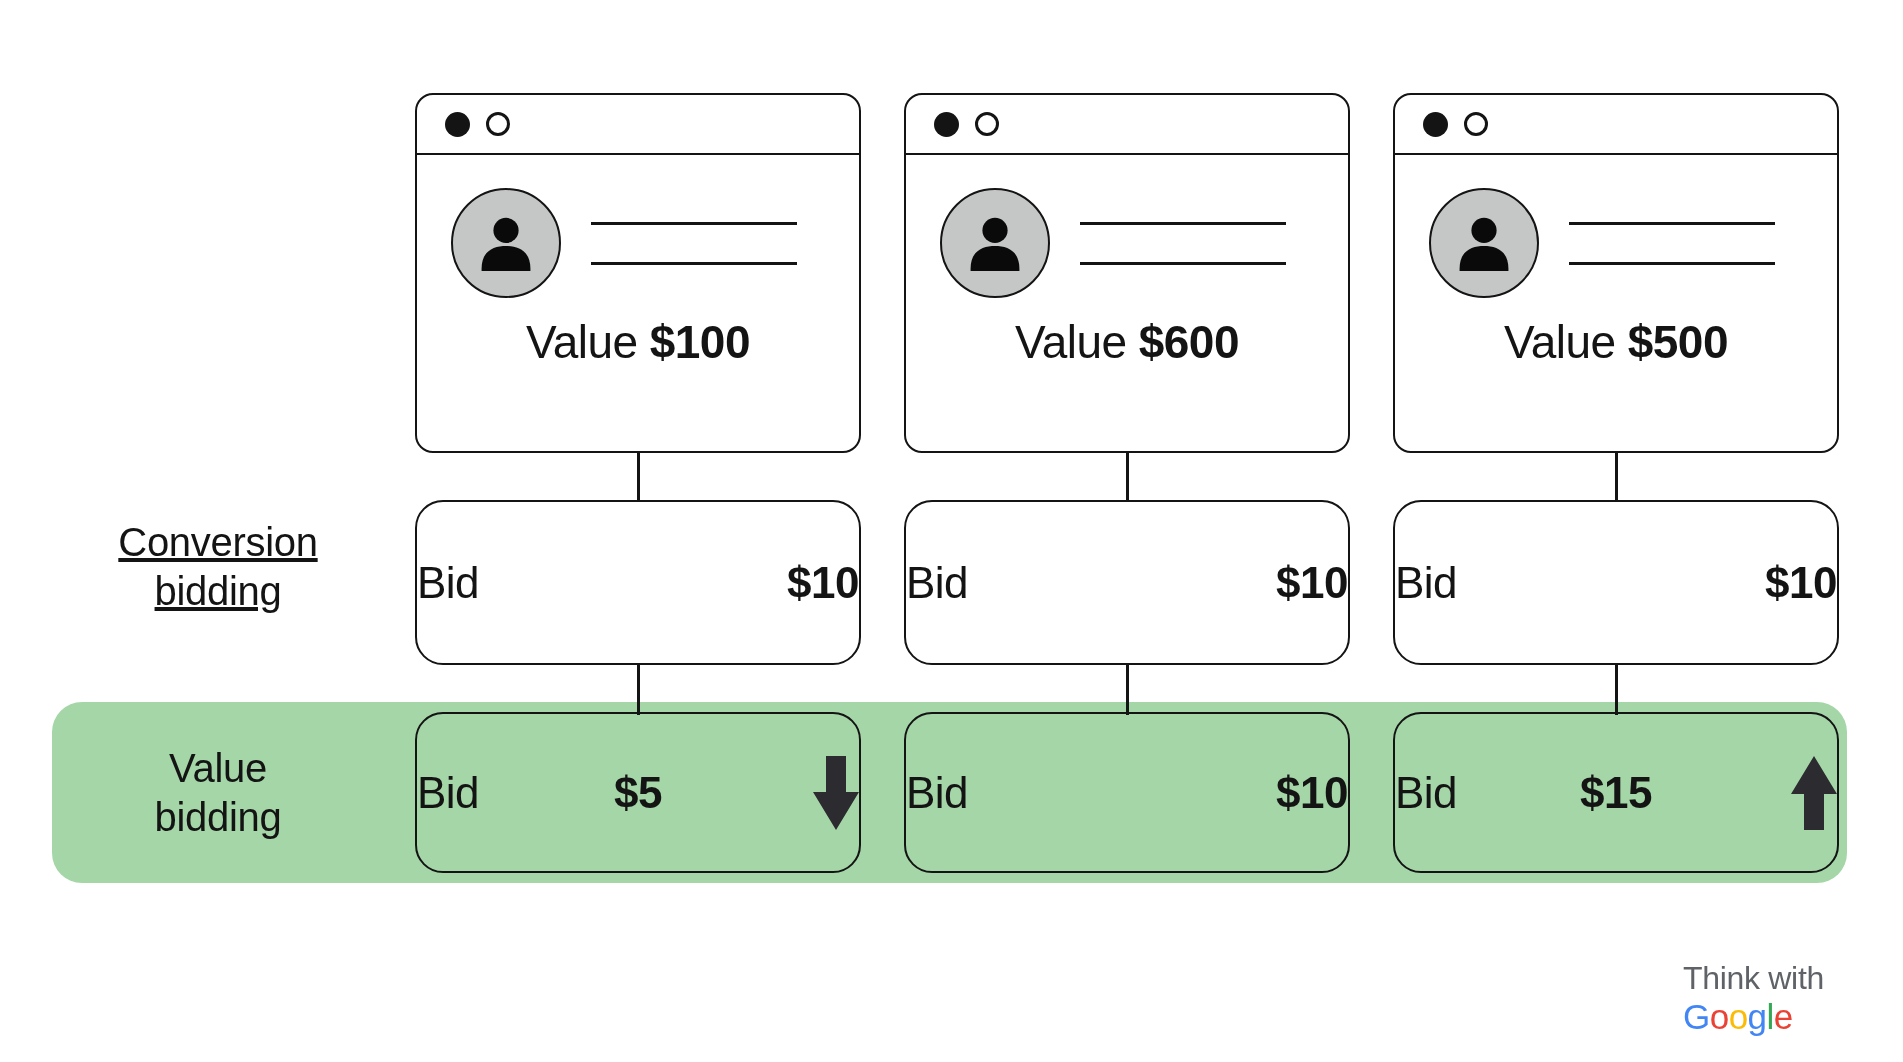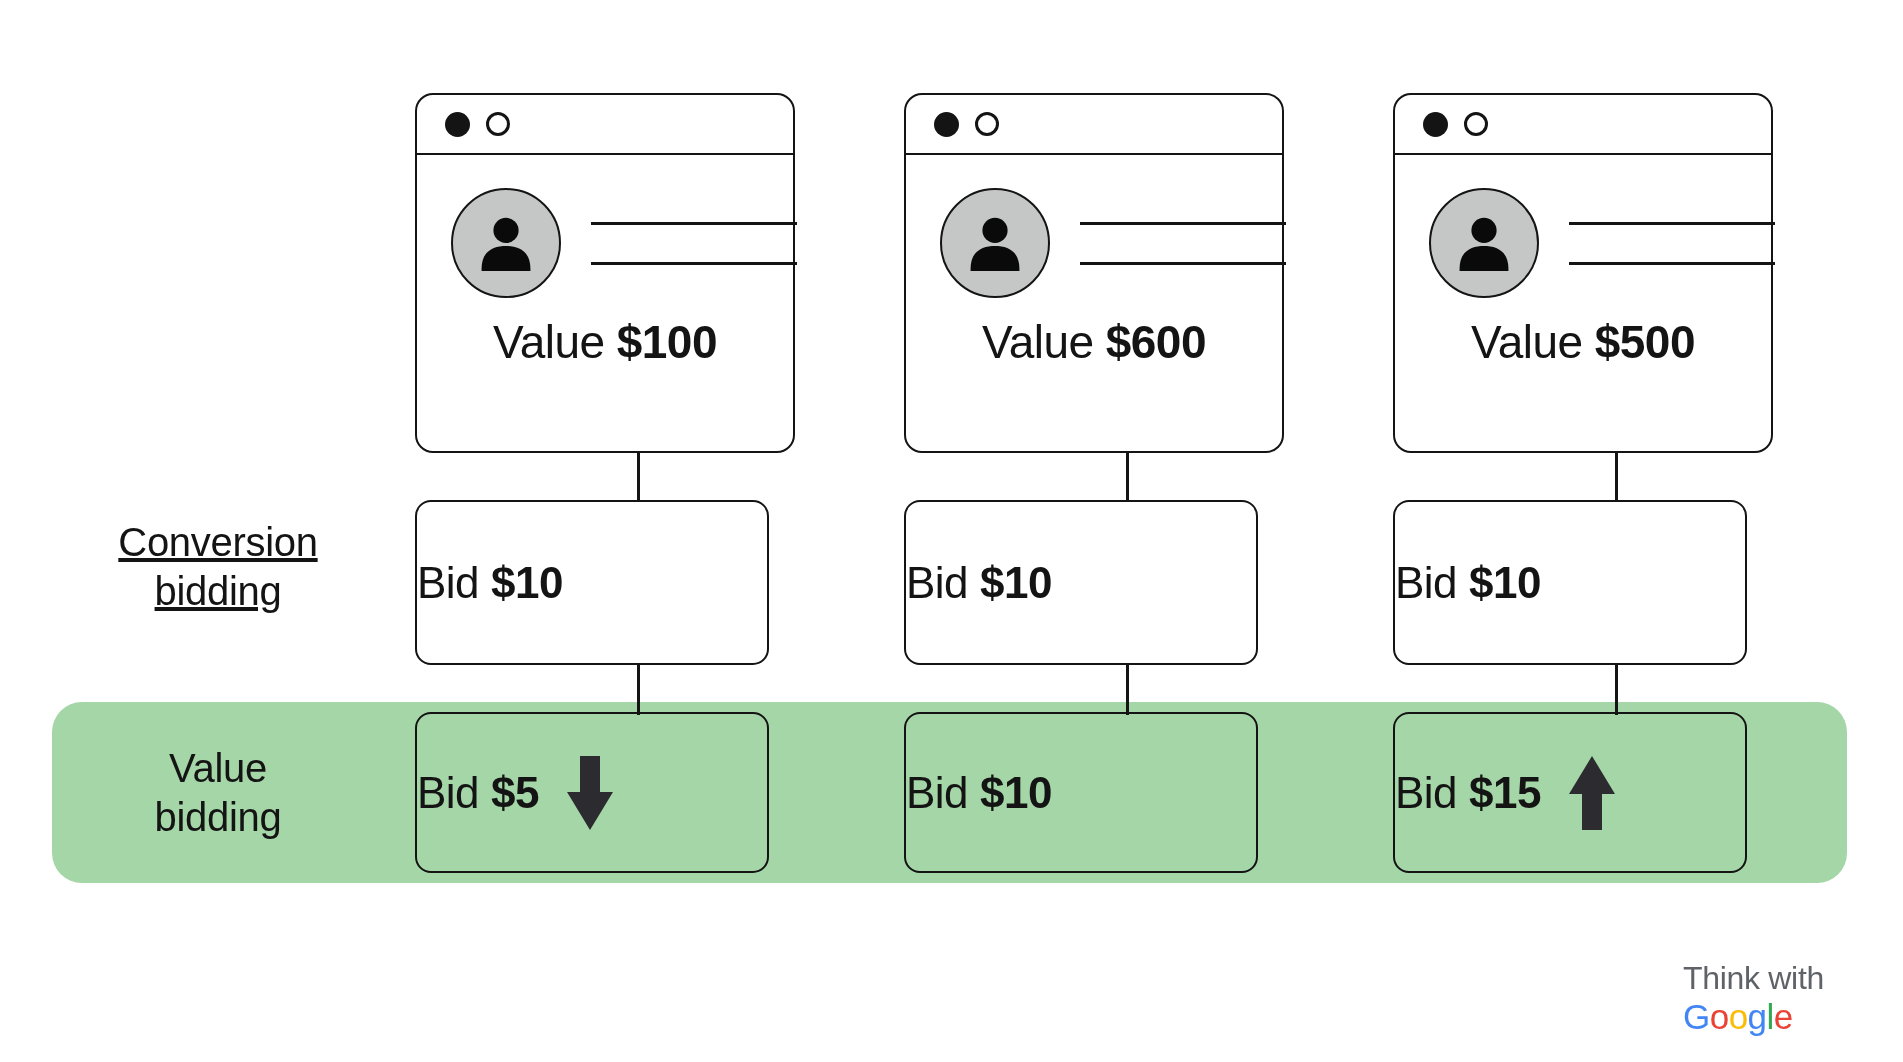--- a/index.html
+++ b/index.html
@@ -10,21 +10,21 @@
     background: #ffffff;
     overflow: hidden;
     font-family: "Liberation Sans", "DejaVu Sans", sans-serif;
     color: var(--ink, #141414);
   }
 
   
   .browser-card {
     position: absolute;
     top: 93px;
-    width: 380px;
+    width: 446px;
     height: 360px;
     background: #ffffff;
     border: 2.5px solid var(--ink);
     border-radius: 18px;
     box-sizing: border-box;
     z-index: 2;
   }
   .titlebar {
     height: 58px;
     border-bottom: 2.5px solid var(--ink);
@@ -62,25 +62,25 @@
   .value-text b, .bid-box b { font-weight: 700; margin-left: 12px; }
 
   
   .connector { position: absolute; width: 3px; background: var(--ink); z-index: 1; }
   .conn-top { top: 451px; height: 52px; }
   .conn-bottom { top: 663px; height: 52px; }
 
   
   .bid-box {
     position: absolute;
-    width: 354px;
+    width: 446px;
     box-sizing: border-box;
     border: 2.5px solid var(--ink);
-    border-radius: 16px;
-    display: flex; align-items: center; justify-content: flex-start;
+    border-radius: 28px;
+    display: flex; align-items: center; justify-content: space-between;
     font-size: 44px;
     letter-spacing: -0.5px;
     white-space: nowrap;
     z-index: 3;
   }
   .conv-bid { top: 500px; height: 165px; background: #ffffff; }
   .value-bid { top: 712px; height: 161px; background: transparent; }
 
   
   .green-band {

